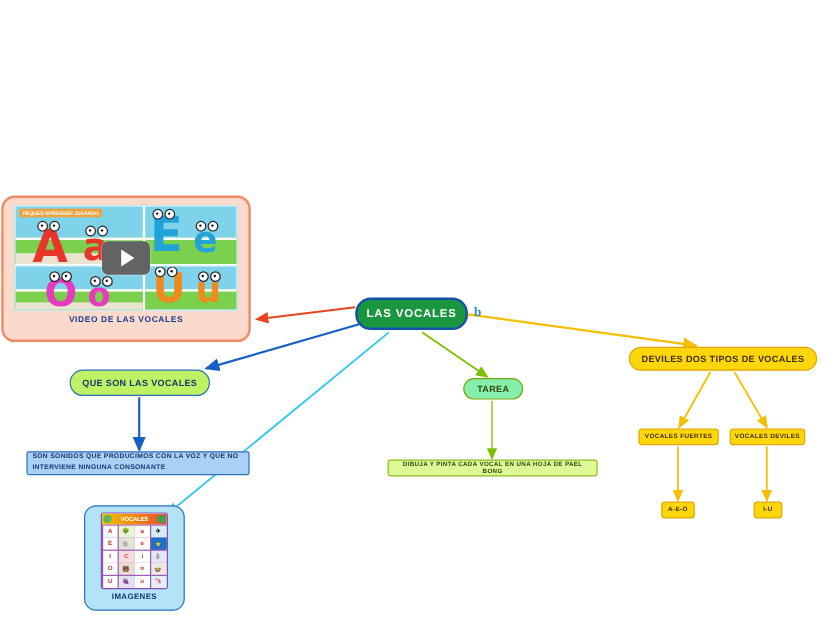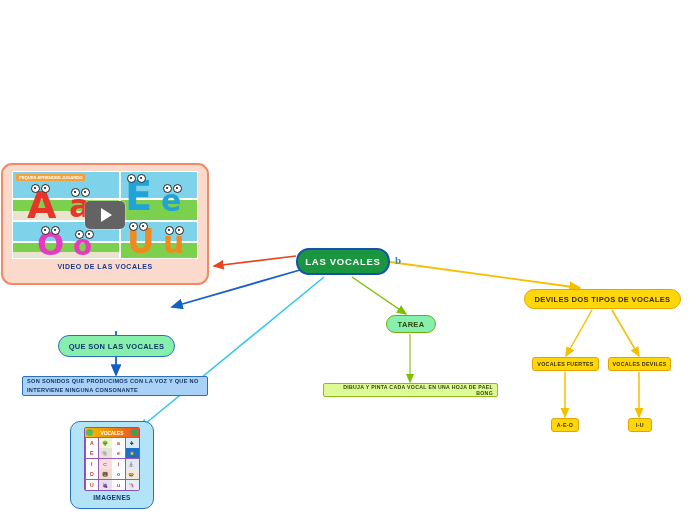--- a/index.html
+++ b/index.html
@@ -25,21 +25,21 @@
     pointer-events: none;
   }
 
   
   .node {
     position: absolute;
     box-sizing: border-box;
     display: flex;
     align-items: center;
     justify-content: center;
-    text-align: right;
+    text-align: center;
     letter-spacing: 0.3px;
   }
 
   
   .node-root {
     left: 296px; top: 248px;
     width: 94px; height: 27px;
     background: #1a9641;
     border: 2px solid #1551a8;
     border-radius: 13px;
@@ -56,27 +56,26 @@
     font-size: 11px;
     font-weight: bold;
     color: #2d8fd6;
     line-height: 14px;
     text-align: center;
     font-family: "Liberation Serif", serif;
   }
 
   
   .node-blue {
-    background: #86efac;
+    background: #bef264;
     border: 1.5px solid #2c6fbb;
     border-radius: 14px;
     color: #15366b;
     font-size: 7.5px;
     font-weight: bold;
-    margin-top: 27px;
   }
   .node-que-son {
     left: 58px; top: 308px;
     width: 117px; height: 22px;
   }
 
   .node-blue-box {
     background: #a9d0f5;
     border: 1px solid #2c6fbb;
     border-radius: 2px;

